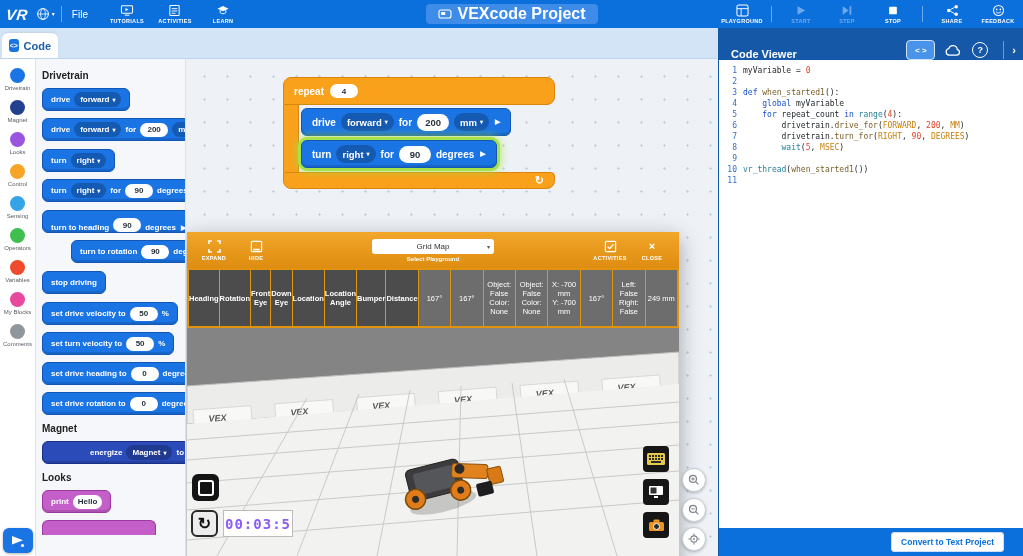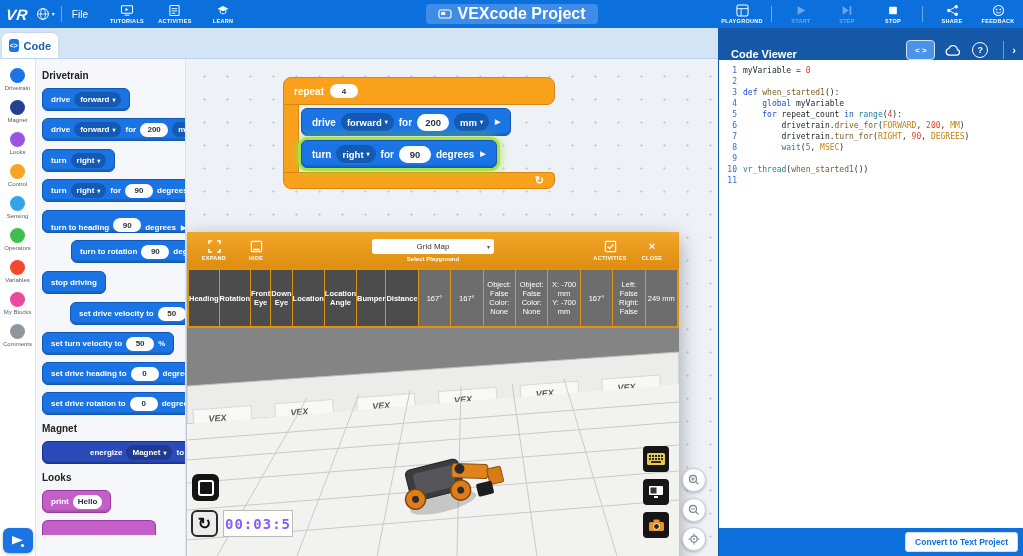--- a/index.html
+++ b/index.html
@@ -104,21 +104,21 @@
   .code-line{display:flex;height:11px;line-height:11px;}
   .ln{width:18px;flex:none;text-align:right;color:#2f6fd0;padding-right:6px;}
   .lt{white-space:pre;color:#24292e;}
   .tk-p{color:#24292e;}
   .tk-kw{color:#1a4fc8;}
   .tk-num{color:#e0452a;}
   .tk-const{color:#c77f0a;}
   .tk-fn{color:#795e26;}
   .tk-bi{color:#267f99;}
   .tk-o{color:#24292e;}
-  .cv-foot{position:absolute;left:0;bottom:0;width:100%;height:28px;background:#0b6fdc;display:flex;align-items:center;justify-content:flex-end;padding-right:6px;box-sizing:border-box;}
+  .cv-foot{position:absolute;left:0;bottom:0;width:100%;height:28px;background:#0b6fdc;display:flex;align-items:center;justify-content:flex-end;padding-right:20px;box-sizing:border-box;}
   .convert-btn{background:#fff;color:#0b6fdc;font-size:8.5px;font-weight:bold;padding:4px 9px;border-radius:3px;border:1px solid #cfdef2;cursor:default;}
 
   .mascot{position:absolute;left:3px;top:528px;width:30px;height:25px;background:#1b74e4;border-radius:6px;display:flex;align-items:center;justify-content:center;z-index:60;box-shadow:0 1px 3px rgba(0,0,0,.3);}
 
   svg{display:block;}
 </style>
 </head>
 <body>
 
 <div class="app">
@@ -310,21 +310,21 @@
       </div>
       <div class="block c-drive" style="display: flex; width: fit-content; margin-left: 29px;">
         <span class="bl">turn to rotation</span>
         <span class="num">90</span>
         <span class="bl">degrees</span>
         <span class="expand">▶</span>
       </div>
       <div class="block c-drive gap-before" style="display: flex; width: fit-content;">
         <span class="bl">stop driving</span>
       </div>
-      <div class="block c-drive gap-before" style="display: flex; width: fit-content; margin-left: 28px;">
+      <div class="block c-drive gap-before" style="display: flex; width: fit-content;">
         <span class="bl">set drive velocity to</span>
         <span class="num">50</span>
         <span class="bl">%</span>
       </div>
       <div class="block c-drive" style="display: flex; width: fit-content;">
         <span class="bl">set turn velocity to</span>
         <span class="num">50</span>
         <span class="bl">%</span>
       </div>
       <div class="block c-drive" style="display: flex; width: fit-content;">

